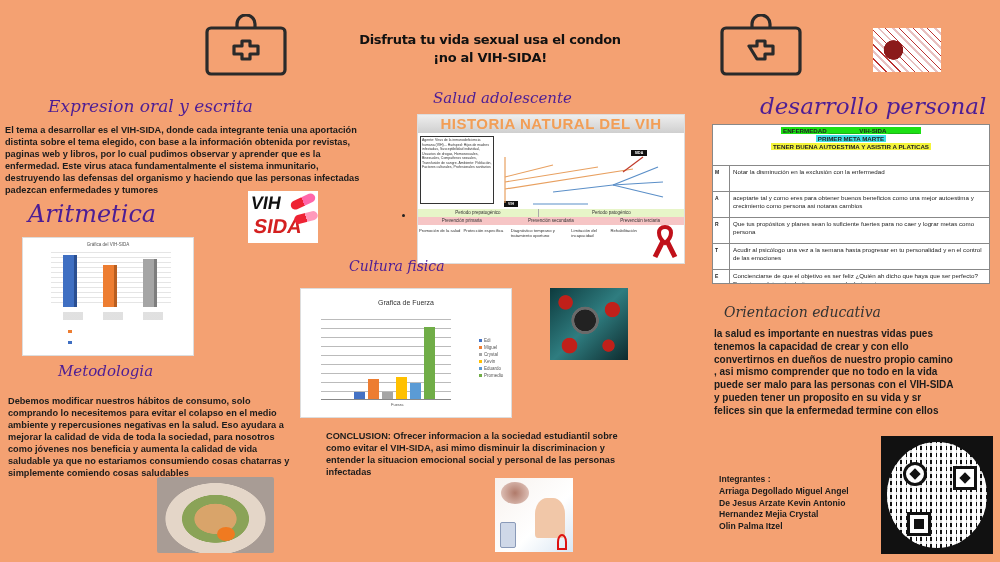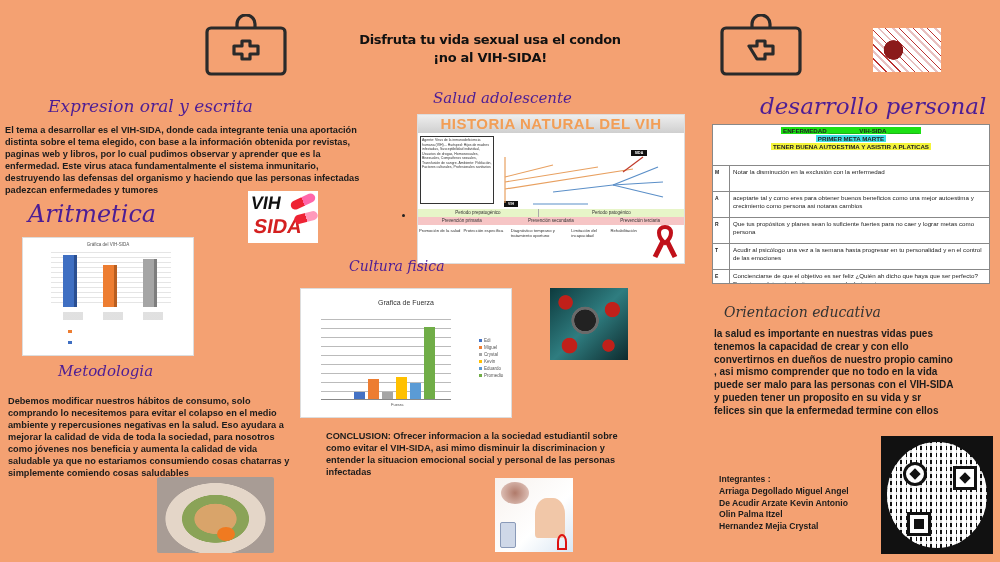--- a/index.html
+++ b/index.html
@@ -223,23 +223,23 @@
       <div class="v"> Concienciarse de que el objetivo es ser feliz ¿Quién ah dicho que haya que ser perfecto? Durante un determinado tiempo con ayuda de terapias</div>
     </div>
 </div>
 
 <div class="abs script" style="left:724px;top:304px;font-size:14px;color:#333;">Orientacion educativa</div>
 <div class="abs body-text" style="left:714px;top:328px;width:240px;font-size:10px;line-height:12.8px;">la salud es importante en nuestras vidas pues tenemos la capacidad de crear y con ello convertirnos en dueños de nuestro propio camino , asi mismo comprender que no todo en la vida puede ser malo para las personas con el VIH-SIDA y pueden tener un proposito en su vida y sr felices sin que la enfermedad termine con ellos</div>
 
 <div class="abs body-text" style="left:675px;top:474px;width:200px;font-size:8.6px;line-height:11.8px;margin-left:44px;">
   <div>Integrantes :</div>
   <div>Arriaga Degollado Miguel Angel</div>
-  <div>De Acudir Arzate Kevin Antonio</div>
+  <div>De Jesus Arzate Kevin Antonio</div>
+  <div>Hernandez Mejia Crystal</div>
   <div>Olin Palma Itzel</div>
-  <div>Hernandez Mejia Crystal</div>
 </div>
 
 <div class="abs" style="left:881px;top:436px;width:112px;height:118px;background:#111;">
   <div style="position:absolute;left:6px;top:6px;width:100px;height:106px;border-radius:50%;background:
     repeating-linear-gradient(90deg,#fff 0 3px,#111 3px 5px,#fff 5px 9px,#111 9px 10px),
     #fff;overflow:hidden;">
     <div style="position:absolute;left:0;top:0;width:100%;height:100%;background:repeating-linear-gradient(0deg,transparent 0 4px,rgba(255,255,255,.85) 4px 7px);"></div>
     <div style="position:absolute;left:16px;top:20px;width:18px;height:18px;border:3px solid #111;border-radius:50%;background:#fff;">
         <div style="margin:5px;width:8px;height:8px;background:#111;transform:rotate(45deg);"></div>
       </div>

